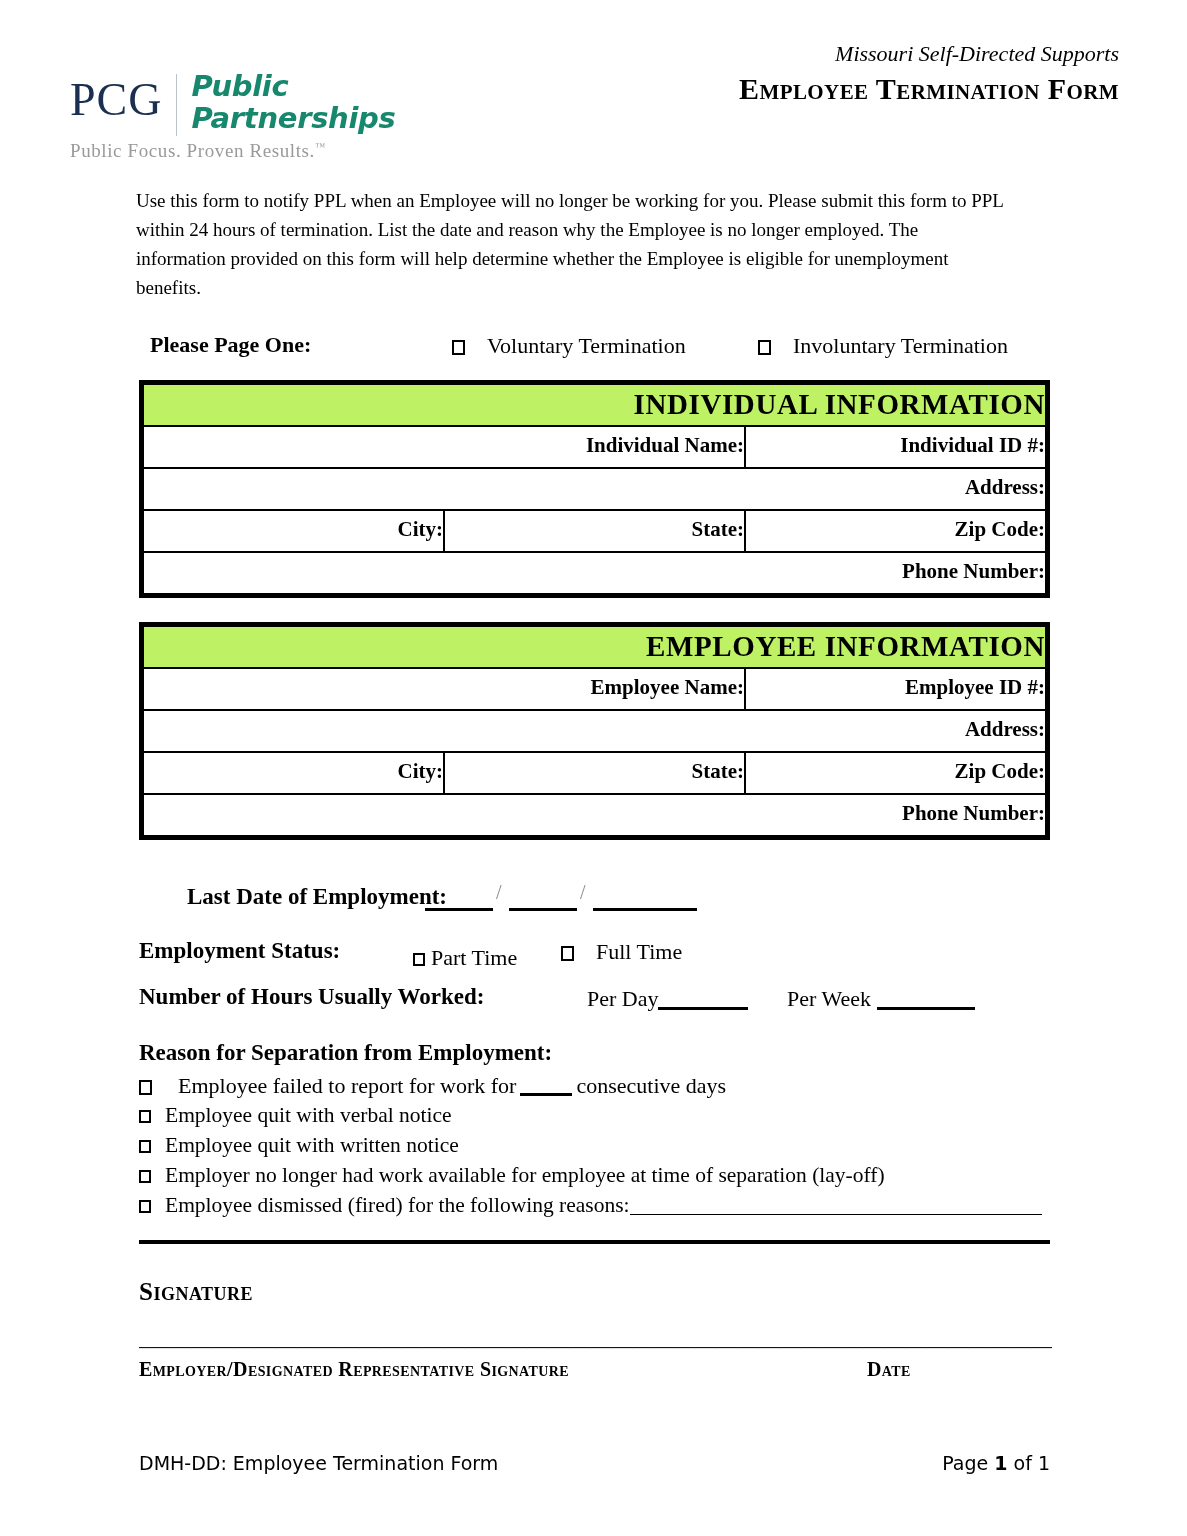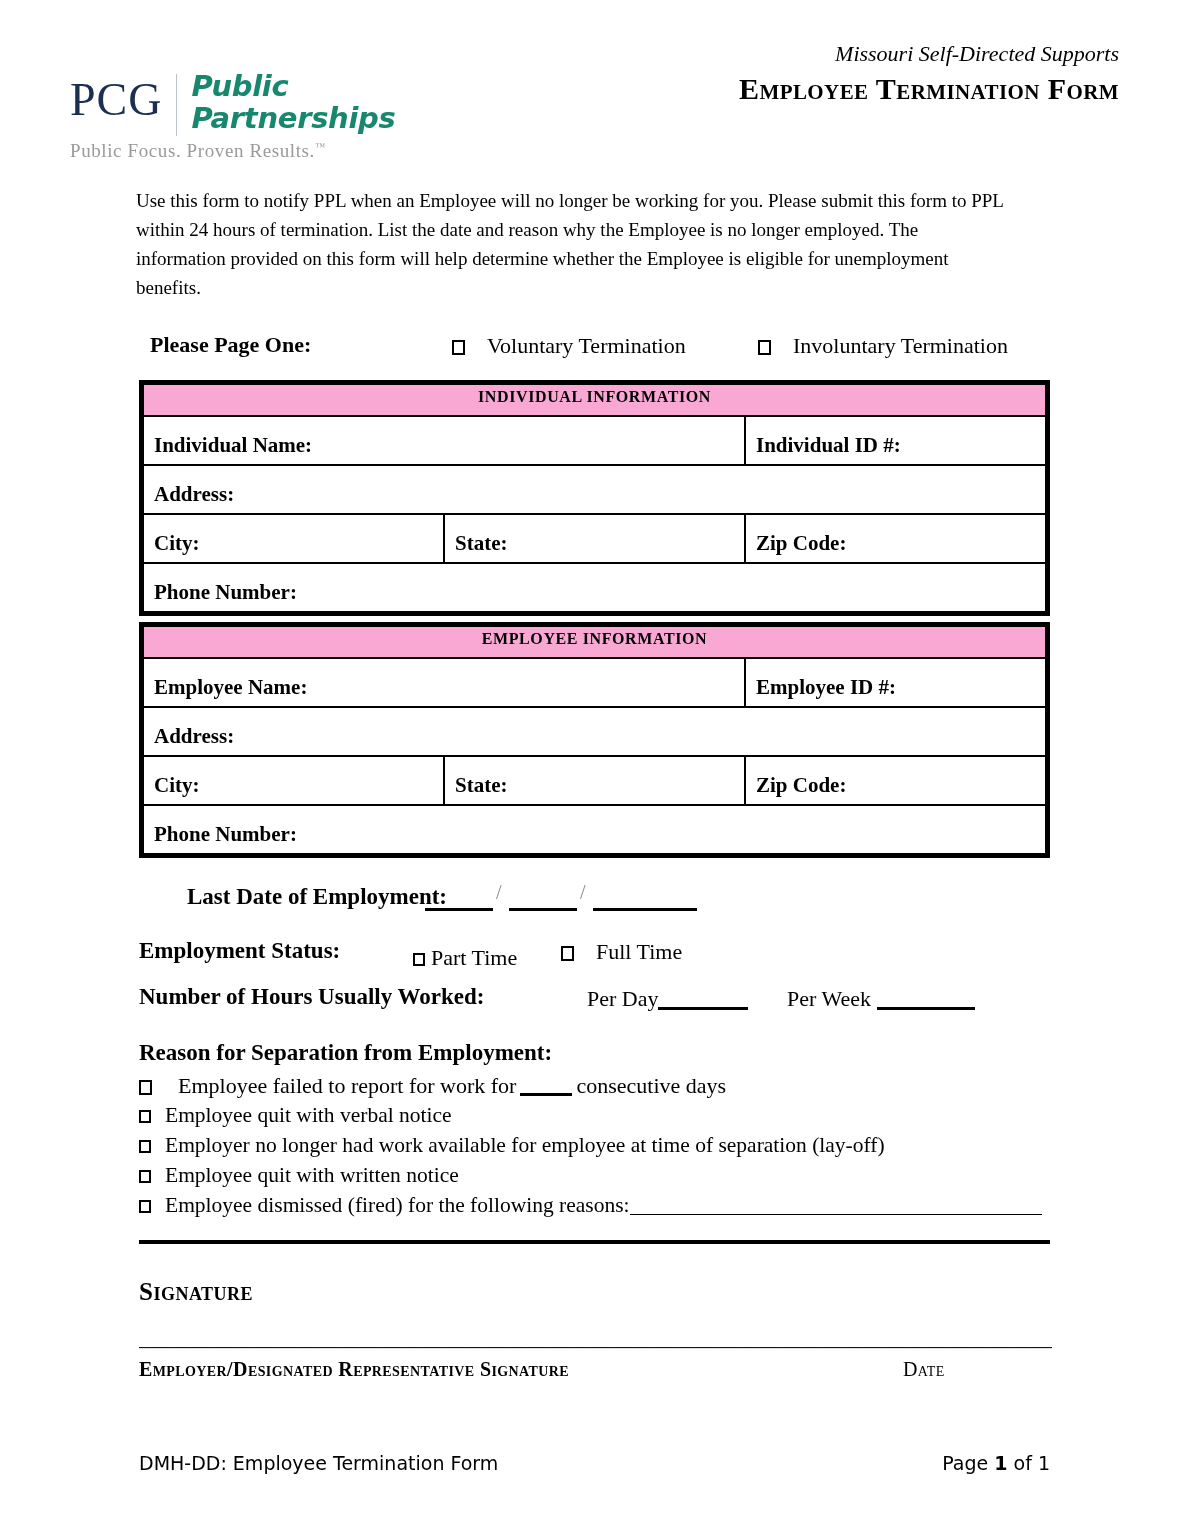--- a/index.html
+++ b/index.html
@@ -170,32 +170,32 @@
     border-collapse: collapse;
     box-sizing: border-box;
   }
   .info-table table {
     width: 100%;
     border-collapse: collapse;
     table-layout: fixed;
   }
   .info-table td {
     border: 2px solid #000;
-    padding: 16px 0 6px 10px;
+    padding: 6px 0 6px 10px;
     font-weight: bold;
     font-size: 21px;
     vertical-align: top;
     height: 42px;
     box-sizing: border-box;
+    text-align: right;
   }
   .tbl-head td {
-    background: #f9a8d4;
-    text-align: center;
-    font-weight: bold;
-    font-size: 16px;
+    background: #bef264;
+    font-weight: bold;
+    font-size: 29px;
     font-variant: normal;
     letter-spacing: 0.6px;
     height: 32px;
     padding: 3px 0 4px 0;
   }
   .table-individual { top: 380px; }
   .table-employee { top: 622px; }
 
   
   .emp-line {
@@ -333,22 +333,22 @@
   .sig-label-left {
     position: absolute;
     left: 0; top: 0;
     font-weight: bold;
     font-size: 20px;
     font-variant: small-caps;
     letter-spacing: 0.4px;
   }
   .sig-label-date {
     position: absolute;
-    left: 764px; top: 0;
-    font-weight: normal;
+    left: 728px; top: 0;
+    font-weight: bold;
     font-size: 20px;
     font-variant: small-caps;
     letter-spacing: 0.4px;
   }
 
   
   .footer {
     position: absolute;
     left: 139px;
     top: 1452px;
@@ -486,25 +486,25 @@
 
     <div class="reason-item first">
       <span class="cb"></span><span class="reason-text">Employee failed to report for work for</span><span class="days-blank"></span><span>consecutive days</span>
     </div>
 
     <div class="reason-item">
       <span class="cb-sm"></span><span class="reason-text">Employee quit with verbal notice</span>
     </div>
 
     <div class="reason-item">
+      <span class="cb-sm"></span><span class="reason-text">Employee quit with written notice</span>
+    </div>
+
+    <div class="reason-item">
       <span class="cb-sm"></span><span class="reason-text">Employer no longer had work available for employee at time of separation (lay-off)</span>
-    </div>
-
-    <div class="reason-item">
-      <span class="cb-sm"></span><span class="reason-text">Employee quit with written notice</span>
     </div>
 
     <div class="reason-item">
       <span class="cb-sm"></span><span class="reason-text">Employee dismissed (fired) for the following reasons:</span><span class="reason-long-blank"></span>
     </div>
   </div>
 
   <div class="thick-rule"></div>
 
   <div class="signature-heading">Signature</div>

